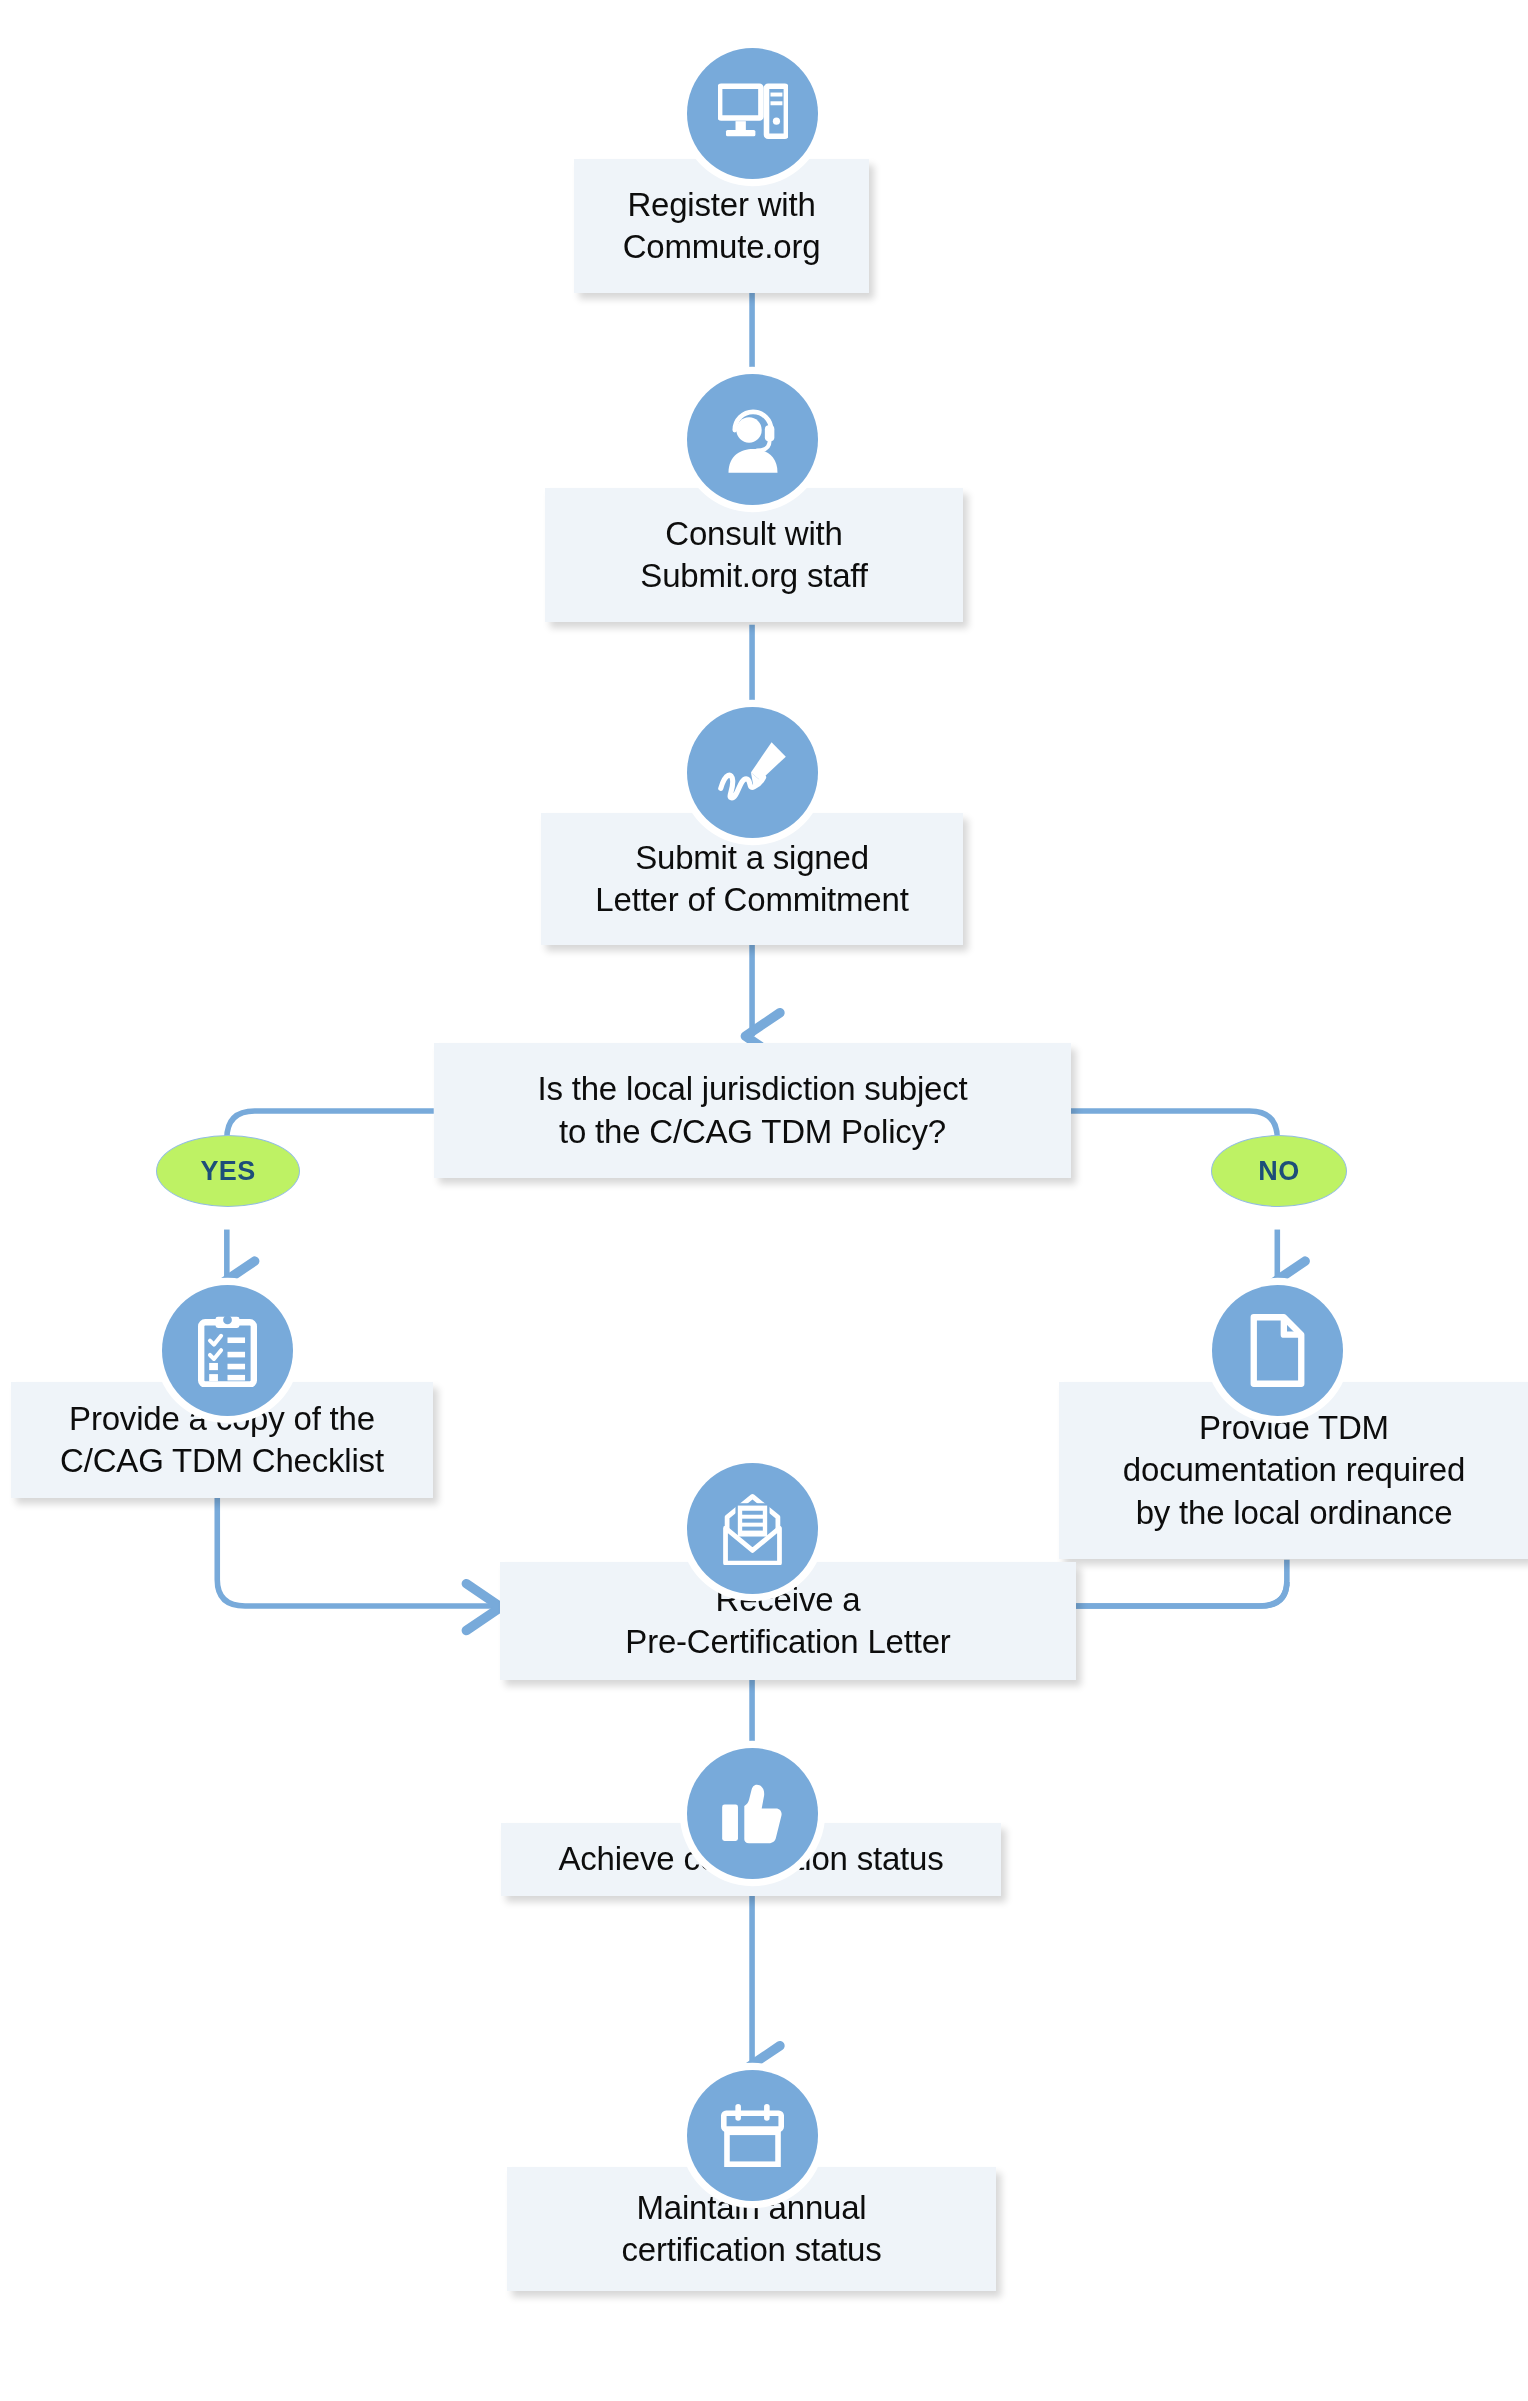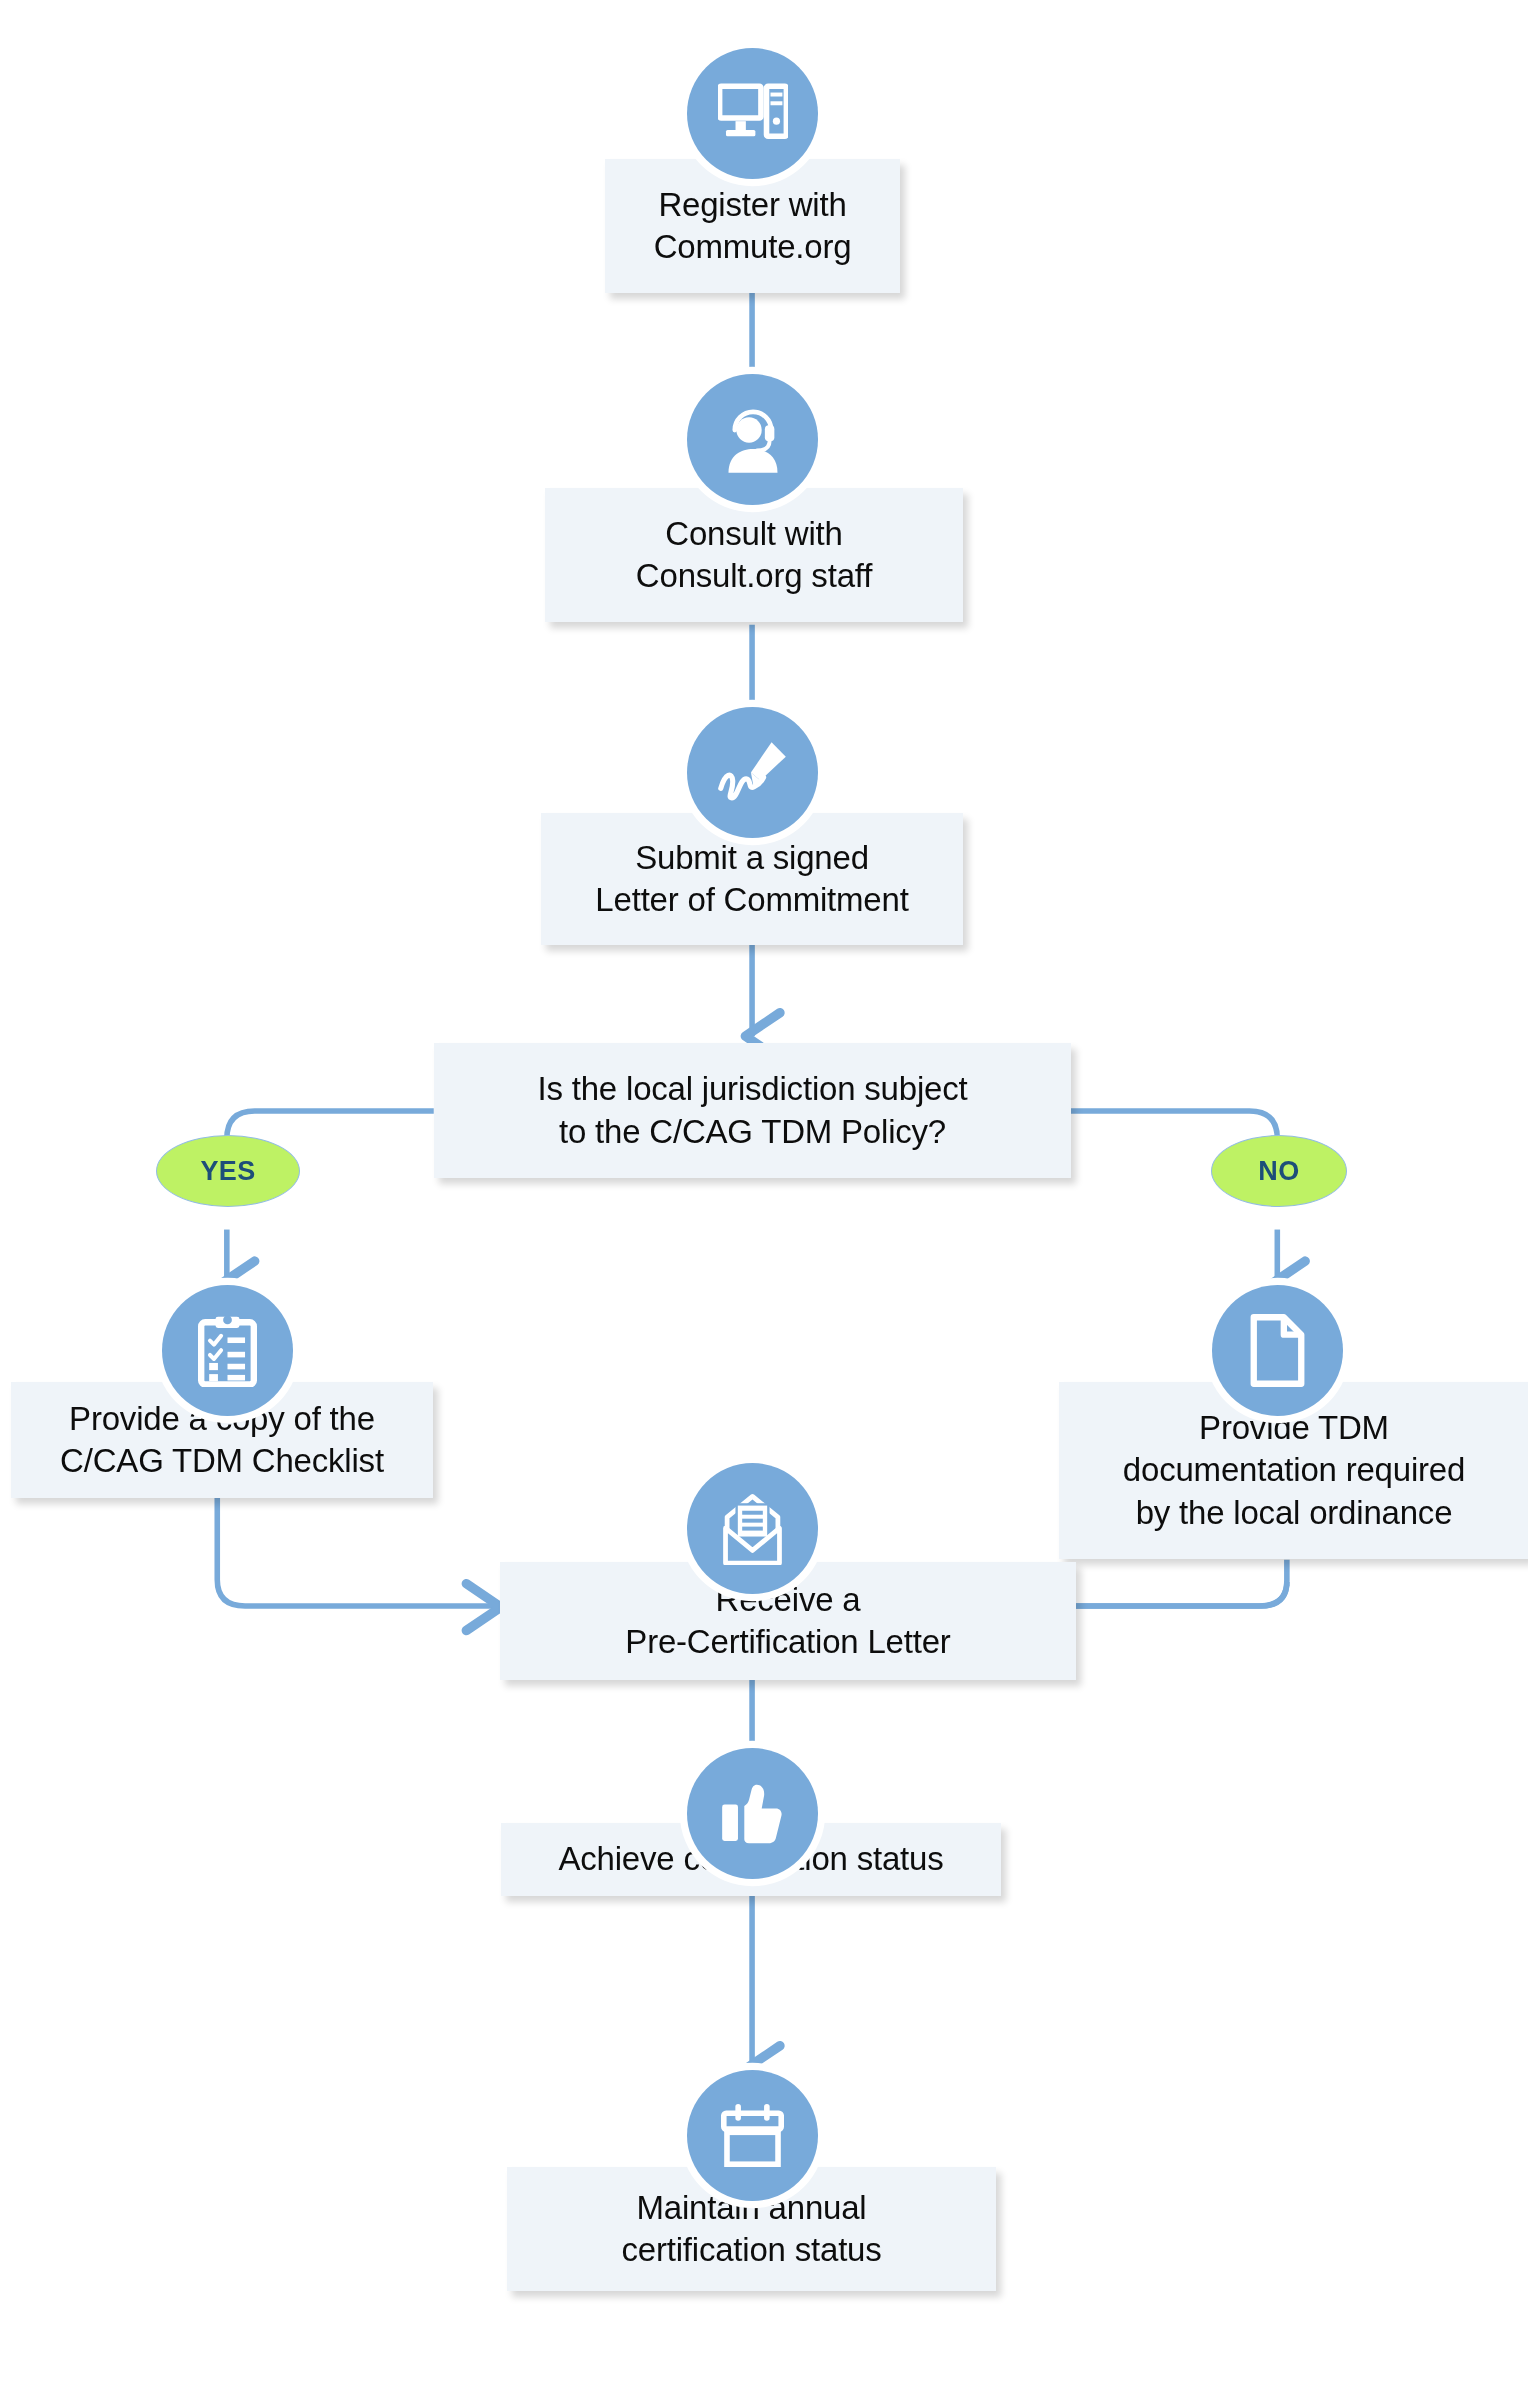--- a/index.html
+++ b/index.html
@@ -119,42 +119,42 @@
         <rect x="2" y="4" width="52" height="40" rx="2" fill="none" stroke="#fff" stroke-width="7"></rect>
         <rect x="22" y="48" width="13" height="12" fill="#fff"></rect>
         <rect x="10" y="59" width="37" height="8" rx="2" fill="#fff"></rect>
         <rect x="61" y="4" width="25" height="63" rx="2" fill="none" stroke="#fff" stroke-width="7"></rect>
         <rect x="66" y="12" width="15" height="5" fill="#fff"></rect>
         <rect x="66" y="23" width="15" height="5" fill="#fff"></rect>
         <circle cx="73.5" cy="48" r="4.5" fill="#fff"></circle>
       </svg>
     </span>
   </div>
-  <div class="box" style="left:605px;top:159px;width:295px;height:134px;">
+  <div class="box" style="left:574px;top:159px;width:295px;height:134px;">
     <div>
       <span>Register with</span>
       <span>Commute.org</span>
     </div>
   </div>
 
   <div class="bubble" style="left:687px;top:374px;width:131px;height:131px;">
     <span>
       <svg width="68" height="67" viewBox="0 0 86 84">
         <path d="M20,30 A23,23 0 0 1 66,30" fill="none" stroke="#fff" stroke-width="6" stroke-linecap="round"></path>
         <circle cx="38" cy="30" r="16" fill="#fff"></circle>
         <rect x="58" y="24" width="12" height="20" rx="5" fill="#fff"></rect>
         <path d="M64,44 Q64,56 48,56" fill="none" stroke="#fff" stroke-width="5" stroke-linecap="round"></path>
         <path d="M12,84 C12,62 28,54 43,54 C58,54 74,62 74,84 Z" fill="#fff"></path>
       </svg>
     </span>
   </div>
   <div class="box" style="left:545px;top:488px;width:418px;height:134px;">
     <div>
       <span>Consult with</span>
-      <span>Consult.org staff</span>
+      <span>Submit.org staff</span>
     </div>
   </div>
 
   <div class="bubble" style="left:687px;top:707px;width:131px;height:131px;">
     <span>
       <svg width="73" height="67" viewBox="0 0 92 84">
         <path d="M70,4 L88,22 L56,52 L44,42 Z" fill="#fff"></path>
         <path d="M44,42 L56,52 L47,58 Z" fill="#fff"></path>
         <path d="M6,62 C12,42 20,42 21,52 C22,64 14,74 20,74 C27,74 30,50 38,50 C45,50 40,64 48,60 C54,57 58,52 60,48" fill="none" stroke="#fff" stroke-width="6.5" stroke-linecap="round" stroke-linejoin="round"></path>
       </svg>

